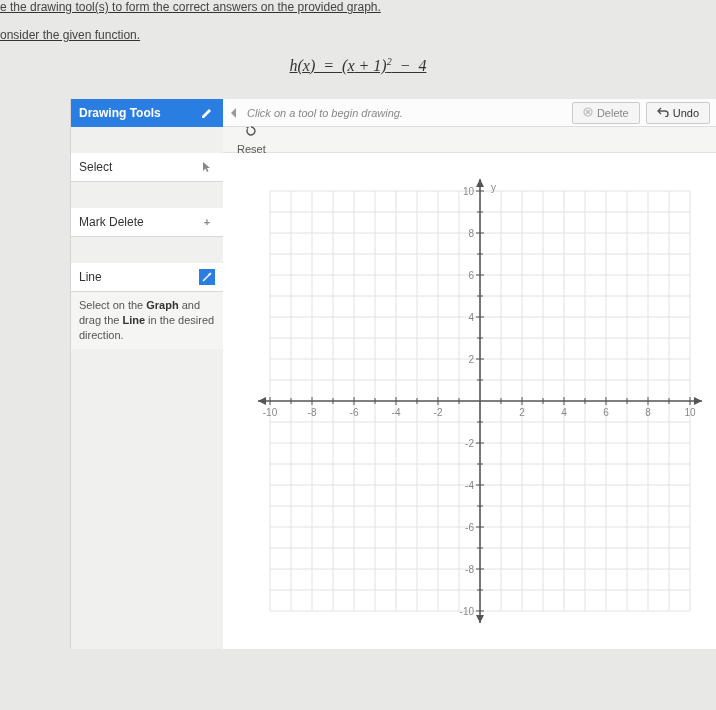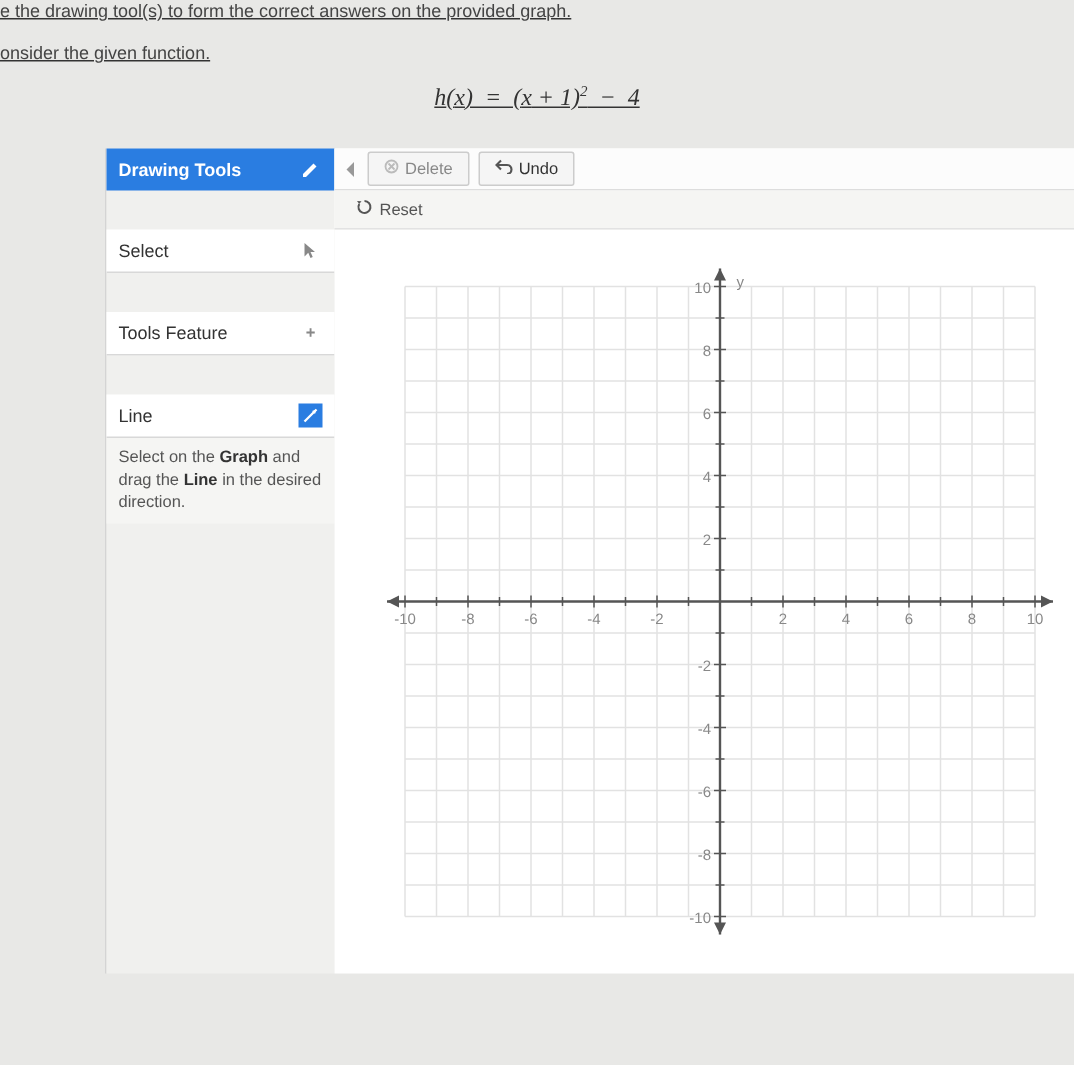--- a/index.html
+++ b/index.html
@@ -97,40 +97,41 @@
   .tb-pointer {
     width: 22px; text-align: center; color: #888;
     display:flex;align-items:center;justify-content:center;
   }
   .tb-hint { color: #888; font-style: italic; flex: 1; padding-left: 2px; }
   .tb-btn {
     padding: 4px 10px;
     border: 1px solid #ccc;
     background: #f5f5f5;
     color: #888;
-    display: flex; align-items: center; gap: 4px;
+    display: flex; gap: 4px;
     border-radius: 2px;
     margin-right: 6px;
     cursor: pointer;
   }
   .tb-btn.enabled { color: #333; }
   .toolbar2 {
     display: flex;
     align-items: center;
     height: 26px;
     background: #f5f5f3;
     border-bottom: 1px solid #e2e2e2;
     font-size: 11px;
     color: #555;
     padding-left: 4px;
   }
   .toolbar2 .tb-reset {
     display: flex; align-items: center; gap: 4px;
     padding: 3px 10px;
     cursor: pointer;
+    flex-direction: column;
   }
   .graph-wrap {
     position: absolute;
     left: 20px; top: 62px;
     width: 474px;
   }
   
   .grid-line { stroke: #e2e2e2; stroke-width: 1; }
   .axis-line { stroke: #555; stroke-width: 1.6; }
   .tick { stroke: #555; stroke-width: 1; }
@@ -160,21 +161,21 @@
     </div>
     <div class="sb-row">
       <span>Select</span>
       <span class="icon-box icon-grey">
         <svg width="12" height="12" viewBox="0 0 12 12">
             <path d="M2 1 L2 10 L4.5 7.5 L6 11 L7.5 10.3 L6 7 L9 7 Z" fill="#888"></path>
           </svg>
       </span>
     </div>
     <div class="sb-row">
-      <span>Tools Feature</span>
+      <span>Mark Delete</span>
       <span class="icon-box icon-plus">+</span>
     </div>
     <div class="sb-row">
       <span>Line</span>
       <span class="icon-line">
         <svg width="12" height="12" viewBox="0 0 12 12">
             <line x1="2" y1="10" x2="10" y2="2" stroke="#fff" stroke-width="1.5"></line>
             <polygon points="10,2 7,3 9,5" fill="#fff"></polygon>
           </svg>
       </span>
@@ -184,20 +185,21 @@
     </div>
   </div>
 
   <div class="canvas-area">
     <div class="toolbar">
       <span class="tb-pointer">
         <svg width="10" height="12" viewBox="0 0 10 12">
             <polygon points="7,1 2,6 7,11" fill="#999"></polygon>
           </svg>
       </span>
+      <span class="tb-hint">Click on a tool to begin drawing.</span>
       <div class="tb-btn">
         <span>
           <svg width="10" height="10" viewBox="0 0 10 10">
               <circle cx="5" cy="5" r="4" fill="none" stroke="#bbb" stroke-width="1.2"></circle>
               <line x1="3" y1="3" x2="7" y2="7" stroke="#bbb" stroke-width="1.2"></line>
               <line x1="7" y1="3" x2="3" y2="7" stroke="#bbb" stroke-width="1.2"></line>
             </svg>
         </span>
         <span>Delete</span>
       </div>

